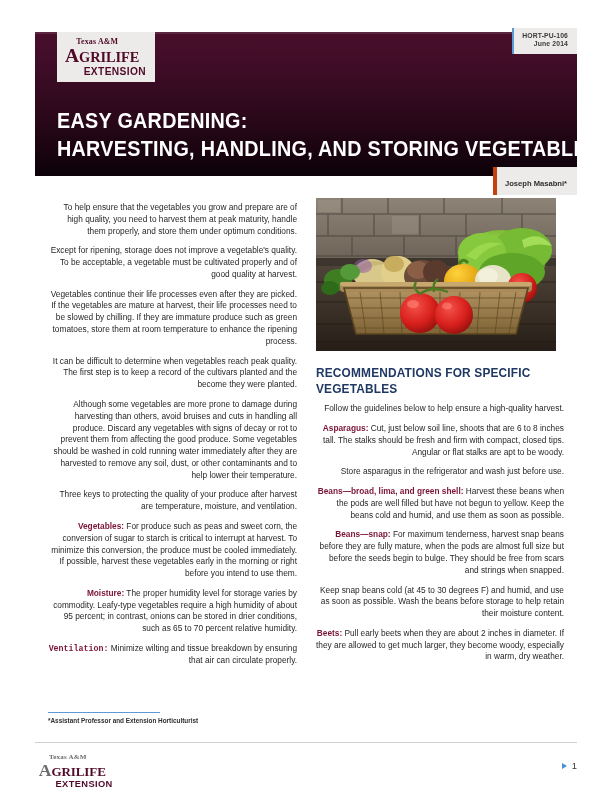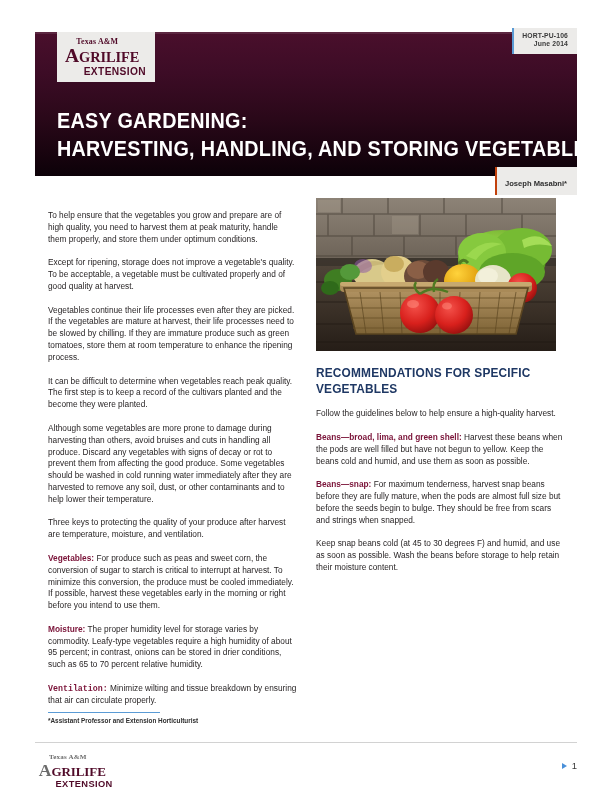--- a/index.html
+++ b/index.html
@@ -121,21 +121,21 @@
     transform-origin: left center;
     white-space: nowrap;
   }
 
   
   .author-plaque {
     position: absolute;
     right: 35px;
     top: 167px;
     background: #ecebe9;
-    border-left: 2px solid #c2410c;
+    border-left: 4px solid #c2410c;
     padding: 5px 10px 5px 8px;
     z-index: 6;
   }
   .author-plaque span {
     font-size: 7.6px;
     font-weight: bold;
     color: #2f2f2f;
     white-space: nowrap;
   }
 
@@ -147,25 +147,25 @@
     width: 249px;
   }
   .col-right {
     position: absolute;
     left: 316px;
     top: 198px;
     width: 248px;
   }
 
   p.body {
-    margin: 12px 0 8px 0;
+    margin: 4px 0 8px 0;
     font-size: 8.3px;
     line-height: 1.42;
     color: #231f20;
-    text-align: left;
+    text-align: right;
   }
   p.body:last-child { margin-bottom: 0; }
   .lead {
     font-weight: bold;
     color: #7a1338;
   }
 
   
   .footnote-wrap {
     position: absolute;
@@ -414,23 +414,26 @@
     </svg>
   </div>
 
   <div class="section-heading">
     <div>Recommendations for Specific</div>
     <div>Vegetables</div>
   </div>
 
   <div id="right-col">
       <p class="body">Follow the guidelines below to help ensure a high-quality harvest.</p>
+      <p class="body"><span class="lead" style="color: rgb(122, 19, 56);">Asparagus:</span> Cut, just below soil line, shoots that are 6 to 8 inches tall. The stalks should be fresh and firm with compact, closed tips. Angular or flat stalks are apt to be woody.</p>
+      <p class="body">Store asparagus in the refrigerator and wash just before use.</p>
       <p class="body"><span class="lead" style="color: rgb(122, 19, 56);">Beans—broad, lima, and green shell:</span> Harvest these beans when the pods are well filled but have not begun to yellow. Keep the beans cold and humid, and use them as soon as possible.</p>
       <p class="body"><span class="lead" style="color: rgb(122, 19, 56);">Beans—snap:</span> For maximum tenderness, harvest snap beans before they are fully mature, when the pods are almost full size but before the seeds begin to bulge. They should be free from scars and strings when snapped.</p>
       <p class="body">Keep snap beans cold (at 45 to 30 degrees F) and humid, and use as soon as possible. Wash the beans before storage to help retain their moisture content.</p>
+      <p class="body"><span class="lead" style="color: rgb(122, 19, 56);">Beets:</span> Pull early beets when they are about 2 inches in diameter. If they are allowed to get much larger, they become woody, especially in warm, dry weather.</p>
     </div>
 </div>
 
 <div class="footer-rule"></div>
 
 <div class="footer-logo">
   <div class="logo-mark">
     <div class="logo-row1 grey">Texas A&amp;M</div>
     <div class="logo-row2"><span class="bigA grey">A</span><span>GRILIFE</span></div>
     <div class="logo-row3">EXTENSION</div>

